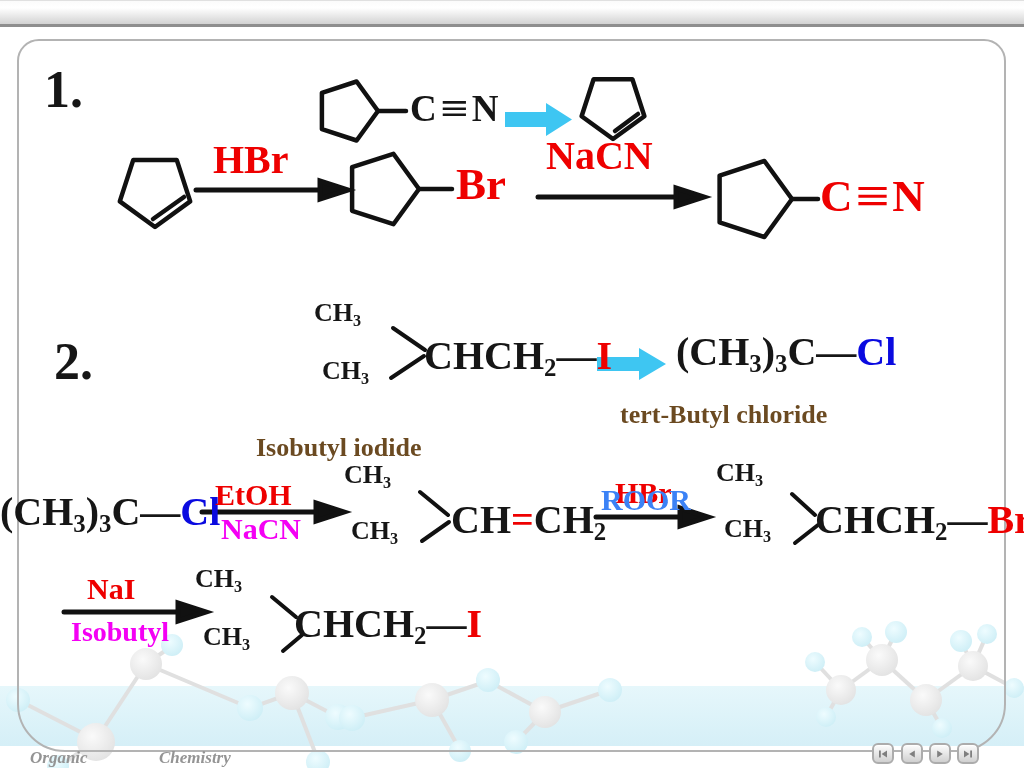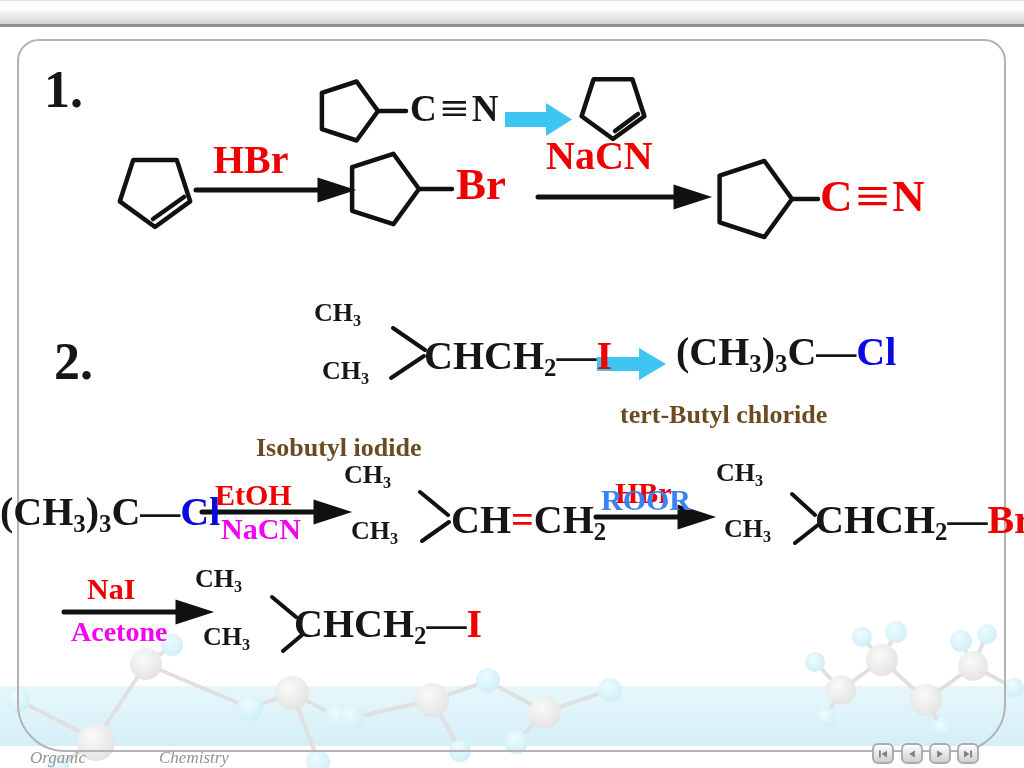--- a/index.html
+++ b/index.html
@@ -11,21 +11,21 @@
            border-top:1px solid #e0e0e0;border-bottom:3px solid #8e8e8e;}
   
   .panel{position:absolute;left:17px;top:39px;width:985px;height:709px;
          border:2px solid #b3b3b3;border-radius:22px 22px 48px 48px;background:transparent;}
   
   .t{position:absolute;white-space:nowrap;font-weight:bold;color:#161616;line-height:1;z-index:6;}
   .f52{font-size:52px}.f45{font-size:45px}.f40{font-size:40px}.f38{font-size:26px}
   .f37{font-size:37px}.f30{font-size:30px}.f28{font-size:28px}
   .sb{font-size:0.62em;vertical-align:-0.28em;}
   .tr{display:inline-block;transform:scaleX(1.35);margin:0 7px;}
-  .footer-txt{position:absolute;font-style:italic;font-weight:normal;color:#949494;
+  .footer-txt{position:absolute;font-style:italic;font-weight:bold;color:#949494;
               font-size:17px;z-index:7;white-space:nowrap;}
   
   .nav-btn{position:absolute;width:22px;height:21px;border:2px solid #acacac;border-radius:6px;
            background:linear-gradient(180deg,#fdfdfd 0%,#e7e7e7 50%,#d0d0d0 100%);
            box-shadow:inset 0 1px 0 #ffffff;display:flex;align-items:center;justify-content:center;
            z-index:9;padding:0;cursor:pointer;}
   .nav-btn svg{width:12px;height:12px;}
   .nav-glyph{fill:#7f7f7f;}
   svg.abs{position:absolute;left:0;top:0;}
   .z1{z-index:1}.z2{z-index:2}.z5{z-index:5}
@@ -206,21 +206,21 @@
 
 <div class="t f30" style="left: 615px; top: 478px; color: rgb(238, 0, 0);">HBr</div>
 <div class="t f30" style="left: 601px; top: 485px; color: #3b82f6;">ROOR</div>
 
 <div class="t f38" style="left:716px;top:460px"><span>CH</span><span class="sb">3</span></div>
 <div class="t f38" style="left:724px;top:516px"><span>CH</span><span class="sb">3</span></div>
 
 <div class="t f40" style="left:815px;top:500px"><span>CHCH</span><span class="sb">2</span><span>—</span><span style="color: rgb(238, 0, 0);">Br</span></div>
 
 <div class="t f30" style="left: 87px; top: 574px; color: rgb(238, 0, 0);">NaI</div>
-<div class="t f28" style="left: 71px; top: 618px; color: rgb(244, 0, 244);">Acetone</div>
+<div class="t f28" style="left: 71px; top: 618px; color: rgb(244, 0, 244);">Isobutyl</div>
 
 <div class="t f38" style="left:195px;top:566px"><span>CH</span><span class="sb">3</span></div>
 <div class="t f38" style="left:203px;top:624px"><span>CH</span><span class="sb">3</span></div>
 
 <div class="t f40" style="left:294px;top:604px"><span>CHCH</span><span class="sb">2</span><span>—</span><span style="color: rgb(238, 0, 0);">I</span></div>
 
 <div class="footer-txt" style="left:30px;top:748px">Organic</div>
 <div class="footer-txt" style="left:159px;top:748px">Chemistry</div>
 
 <button class="nav-btn" style="left:872px;top:743px">

